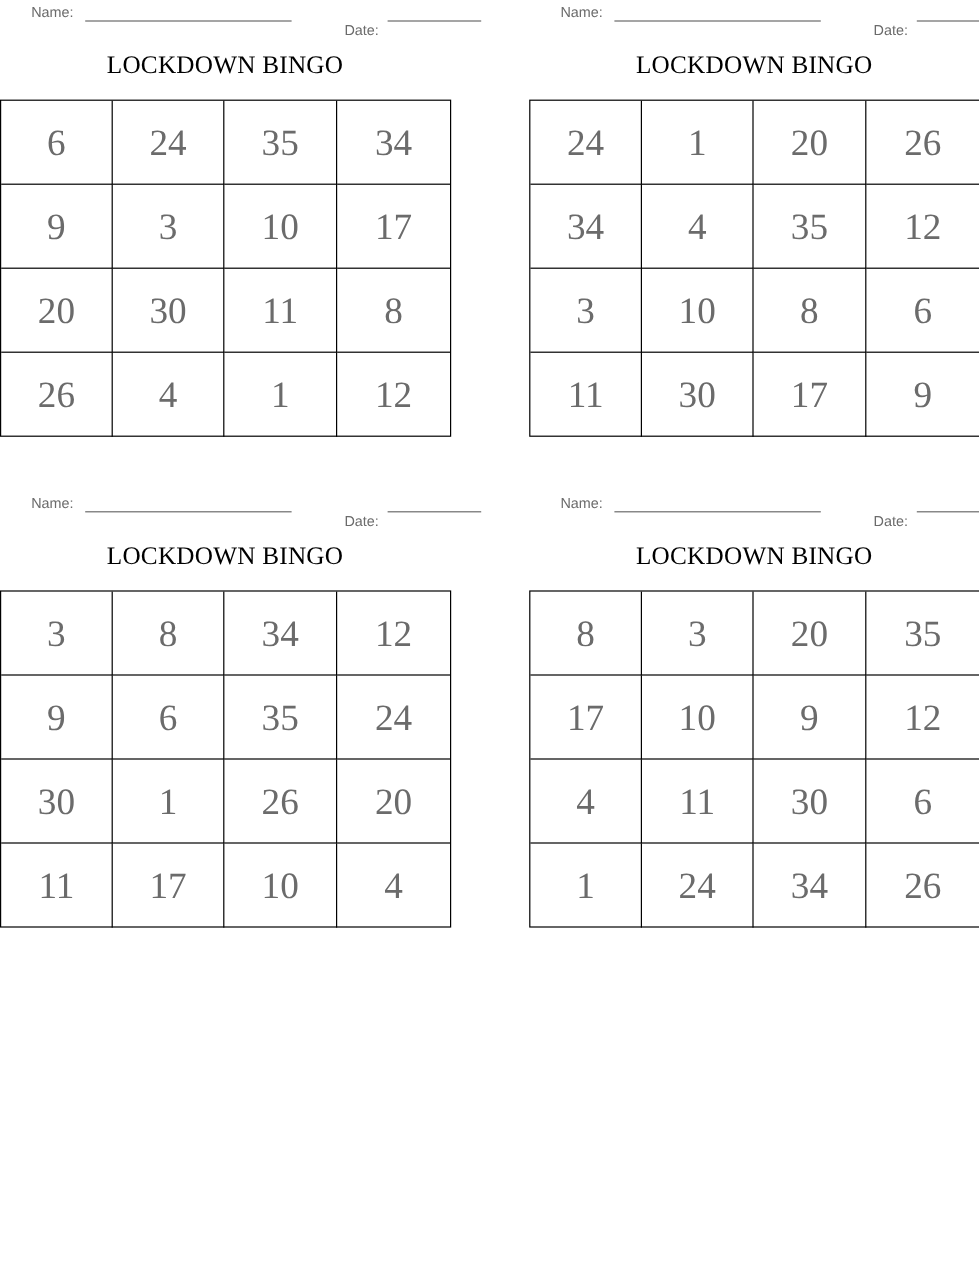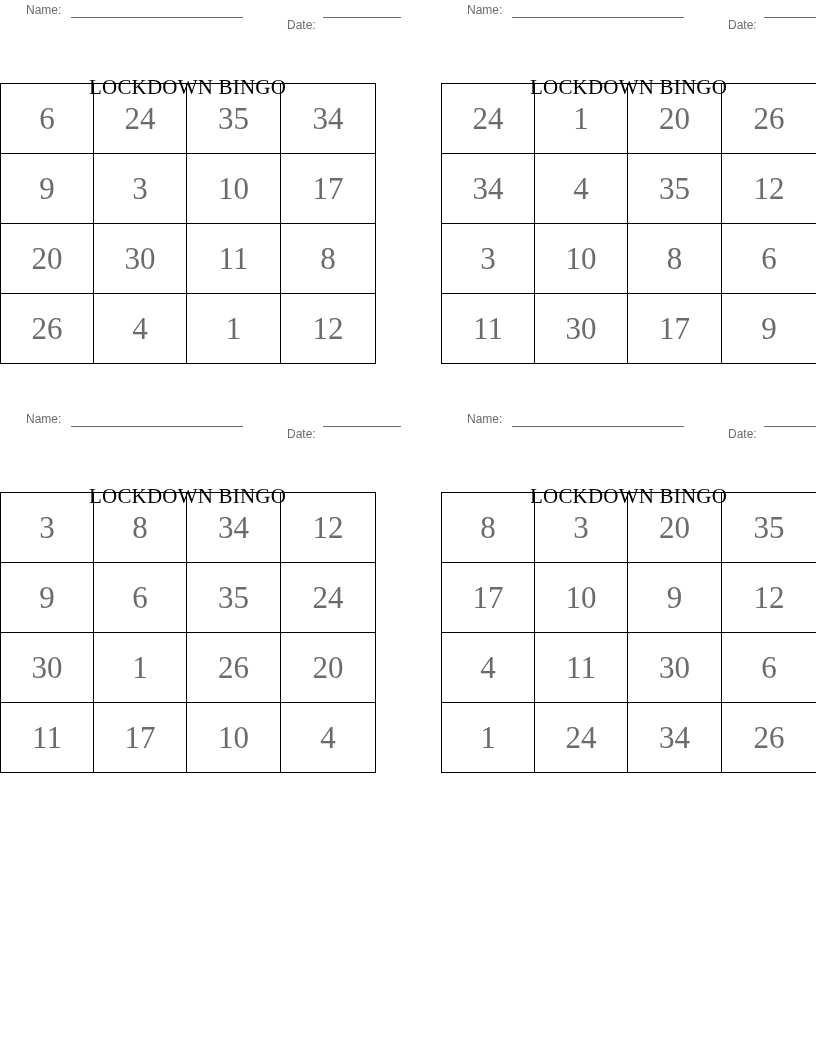--- a/index.html
+++ b/index.html
@@ -5,21 +5,21 @@
   html, body { margin:0; padding:0; background:#ffffff; }
   body { width:816px; height:1056px; position:relative; overflow:hidden; }
   .card { position:absolute; width:375px; height:372px; }
   .hdr { position:absolute; top:3px; left:0; width:375px; height:16px;
          font-family:"Liberation Sans", sans-serif; font-size:12px; color:#6b6b6b;margin-left:26px; }
   .hdr .name-label { position:absolute; left:0; top:0; }
   .hdr .name-line { position:absolute; left:45px; width:172px; top:14px; border-bottom:1px solid #6b6b6b; }
   .hdr .date-label { position:absolute; left:261px; top:15px; }
   .hdr .date-line { position:absolute; left:297px; width:78px; top:14px; border-bottom:1px solid #6b6b6b; }
   .title { position:absolute; top:42px; left:0; width:375px; text-align:center;
-           font-family:"Liberation Serif", serif; font-size:21px; color:#000; letter-spacing:0.2px;margin-top:33px; }
+           font-family:"Liberation Serif", serif; font-size:21px; color:#000; letter-spacing:0.2px; }
   .grid { position:absolute; top:83px; left:0; width:374px; height:279px;
           border:1px solid #000; display:grid;
           grid-template-columns: 93px 93px 94px 94px; grid-template-rows: repeat(4, 70px); box-sizing:content-box; }
   .cell { border-right:1px solid #000; border-bottom:1px solid #000; display:flex; align-items:center; justify-content:center;
           font-family:"Liberation Serif", serif; font-size:31px; color:#6b6b6b; box-sizing:border-box; }
   .cell.c3 { border-right:none; }
   .cell.r3 { border-bottom:none; }
 </style>
 </head>
 <body>

